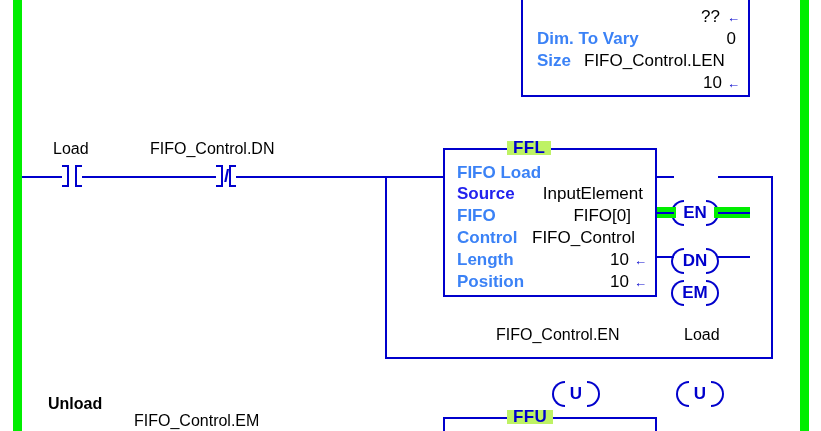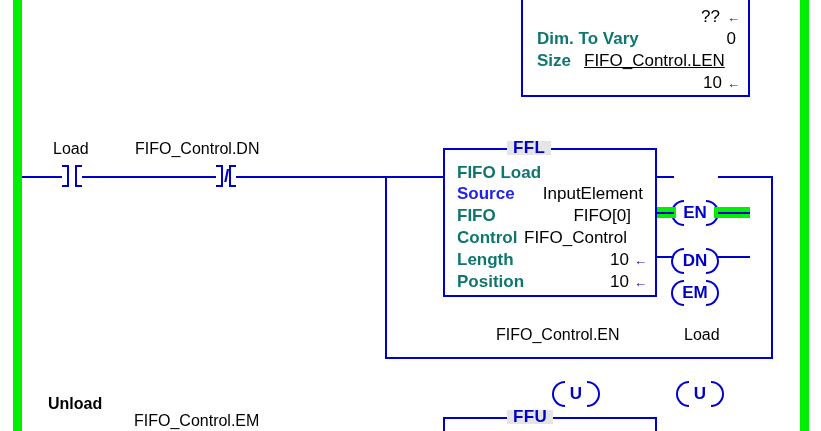--- a/index.html
+++ b/index.html
@@ -49,34 +49,34 @@
 
   
   .box {
     position: absolute;
     border: 2px solid #0000cc;
     background: #ffffff;
     box-sizing: border-box;
   }
   .box-title {
     position: absolute;
-    background: #e5e5e5;
+    background: #bef264;
     color: #0000cc;
     font-size: 17px;
     font-weight: bold;
     letter-spacing: 0.4px;
     padding: 0 6px;
     line-height: 14px;
     top: -9px;
   }
 
   
   .lbl {
     position: absolute;
-    color: #0f766e;
+    color: #3b82f6;
     font-size: 17px;
     font-weight: bold;
     white-space: nowrap;
     line-height: 17px;
   }
   .lbl-alt { color: #2222ee; }
   .val {
     position: absolute;
     color: #000000;
     font-size: 17px;
@@ -192,28 +192,28 @@
 
   <div class="box" style="left:521px; top:-20px; width:229px; height:117px;">
 
     <div class="val-r" style="right:28px; top:26px;">??</div>
     <div class="arrow-tag" style="right:8px; top:29px;">←</div>
 
     <div class="lbl" style="left:14px; top:48px;">Dim. To Vary</div>
     <div class="val-r" style="right:12px; top:48px;">0</div>
 
     <div class="lbl" style="left:14px; top:70px;">Size</div>
-    <div class="val" style="left:61px; top:70px;text-decoration:underline;">FIFO_Control.LEN</div>
+    <div class="val" style="left:61px; top:70px;">FIFO_Control.LEN</div>
 
     <div class="val-r" style="right:26px; top:92px;">10</div>
     <div class="arrow-tag" style="right:8px; top:95px;">←</div>
   </div>
 
   <div class="tagname" style="left:53px; top:141px;">Load</div>
-  <div class="tagname" style="left:135px; top:141px;">FIFO_Control.DN</div>
+  <div class="tagname" style="left:150px; top:141px;">FIFO_Control.DN</div>
 
   <div class="wire-h" style="left:22px; top:176px; width:40px;"></div>
   <div class="wire-h" style="left:82px; top:176px; width:134px;"></div>
   <div class="wire-h" style="left:236px; top:176px; width:149px;"></div>
   <div class="wire-h" style="left:385px; top:176px; width:58px;"></div>
 
   <div class="contact" style="left:62px; top:165px;">
     <div class="bar-l"></div>
     <div class="bar-r"></div>
   </div>
@@ -233,21 +233,21 @@
 
     <div class="lbl" style="left:12px; top:14px;">FIFO Load</div>
 
     <div class="lbl lbl-alt" style="left:12px; top:35px;">Source</div>
     <div class="val-r" style="right:12px; top:35px;">InputElement</div>
 
     <div class="lbl" style="left:12px; top:57px;">FIFO</div>
     <div class="val-r" style="right:24px; top:57px;">FIFO[0]</div>
 
     <div class="lbl" style="left:12px; top:79px;">Control</div>
-    <div class="val-r" style="right:28px; top:79px;margin-left:38px;">FIFO_Control</div>
+    <div class="val-r" style="right:20px; top:79px;margin-left:38px;">FIFO_Control</div>
 
     <div class="lbl" style="left:12px; top:101px;">Length</div>
     <div class="val-r" style="right:26px; top:101px;">10</div>
     <div class="arrow-tag" style="right:8px; top:104px;">←</div>
 
     <div class="lbl" style="left:12px; top:123px;">Position</div>
     <div class="val-r" style="right:26px; top:123px;">10</div>
     <div class="arrow-tag" style="right:8px; top:126px;">←</div>
   </div>
 

